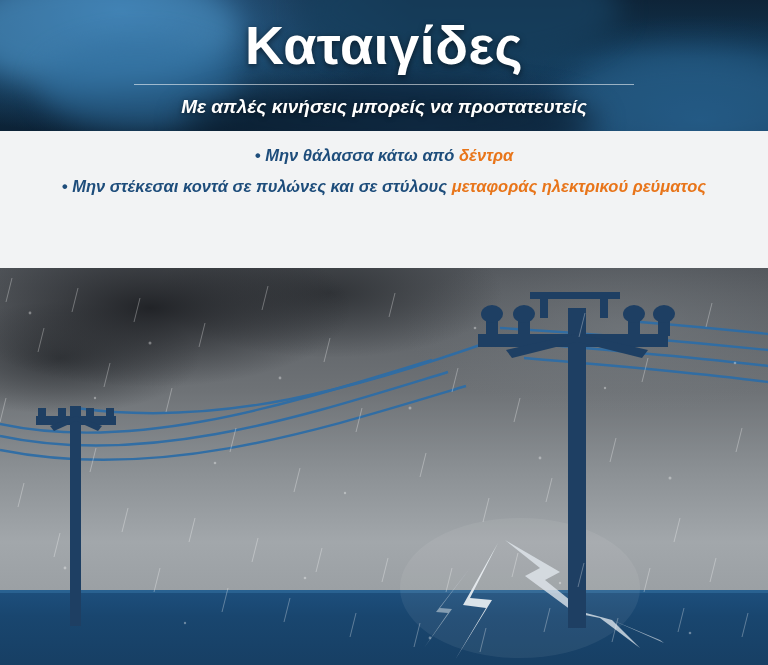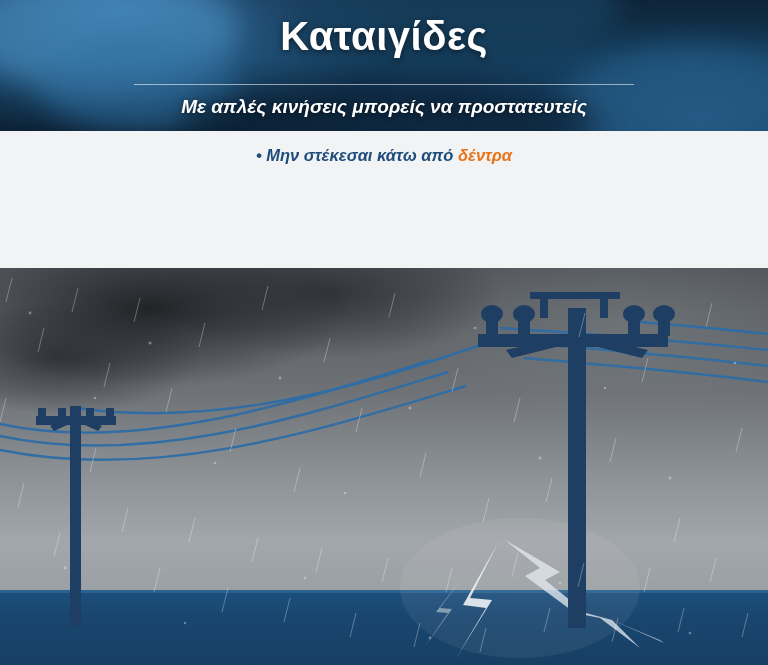--- a/index.html
+++ b/index.html
@@ -36,21 +36,21 @@
     border-radius: 50%;
     filter: blur(14px);
     opacity: 0.55;
   }
   .title {
     position: absolute;
     left: 0; top: 14px;
     width: 768px;
     text-align: center;
     color: #ffffff;
-    font-size: 40px;
+    font-size: 54px;
     font-weight: bold;
     letter-spacing: 0.5px;
     text-shadow: 0 2px 6px rgba(0,0,0,0.55);
   }
   .title-rule {
     position: absolute;
     left: 134px;
     top: 84px;
     width: 500px;
     height: 1px;
@@ -143,21 +143,24 @@
     <div class="cloudwisp" style="left:300px;top:-50px;width:320px;height:120px;background:#17405f;opacity:0.8;"></div>
     <div class="cloudwisp" style="left:180px;top:86px;width:420px;height:70px;background:#0b2033;opacity:0.7;"></div>
 
     <div class="title">Καταιγίδες</div>
     <div class="title-rule"></div>
     <div class="subtitle">Με απλές κινήσεις μπορείς να προστατευτείς</div>
   </div>
 
   <div class="tips-panel">
     <div class="tip">
-      <span class="bullet">•</span><span> Μην στέκεσαι κάτω από </span><span class="hl">δέντρα</span><span></span>
+      <span class="bullet">•</span><span> Μην θάλασσα κάτω από </span><span class="hl">δέντρα</span><span></span>
+    </div>
+    <div class="tip">
+      <span class="bullet">•</span><span> Μην στέκεσαι κοντά σε πυλώνες και σε στύλους </span><span class="hl">μεταφοράς ηλεκτρικού ρεύματος</span><span></span>
     </div>
   </div>
 
   <div class="scene">
     <div class="sky"></div>
     <div class="sea"></div>
     <div class="sea-line"></div>
 
     <svg width="768" height="397" style="position:absolute;left:0;top:0;">
 

